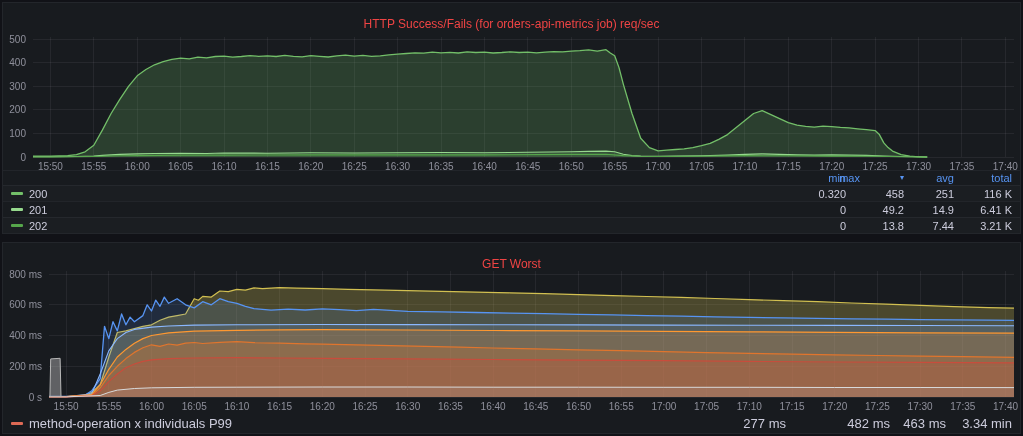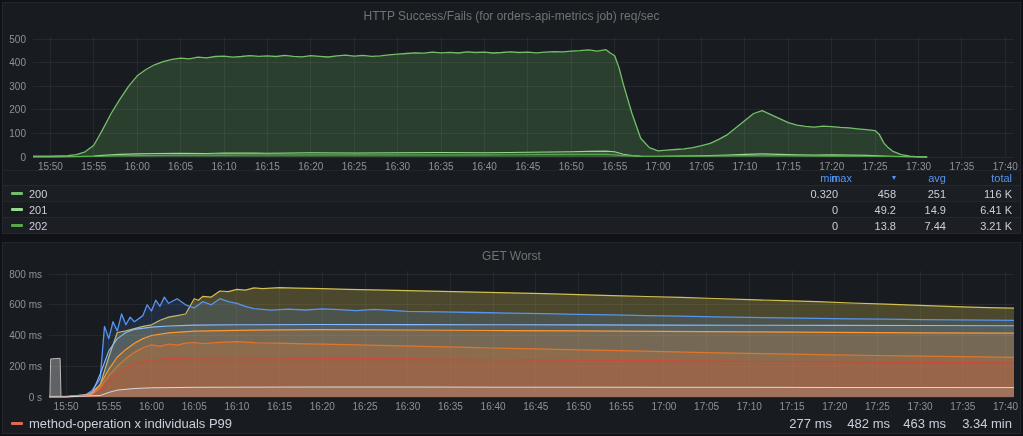--- a/index.html
+++ b/index.html
@@ -1,39 +1,39 @@
 <!DOCTYPE html>
 <html><head>
 <meta charset="utf-8">
 <style>
   html,body{margin:0;padding:0;background:#0b0c0e;}
   body{font-family:"Liberation Sans",sans-serif;}
   .page{position:relative;width:1023px;height:436px;background:#111217;overflow:hidden;}
   .panel{position:absolute;left:2px;width:1019px;background:#181b1f;border:1px solid #23262b;box-sizing:border-box;}
   .panel-top{top:2px;height:232px;}
   .panel-bottom{top:242px;height:192px;}
-  .panel-title{margin:0;position:absolute;top:6px;left:0;right:0;text-align:center;
-    font-size:12px;font-weight:500;color:#737373;cursor:pointer;}
+  .panel-title{margin:0;position:absolute;top:14px;left:0;right:0;text-align:center;
+    font-size:12px;font-weight:500;color:#ef4444;cursor:pointer;}
   svg.chart{position:absolute;left:0;display:block;}
   .panel-top svg.chart{top:22px;}
   .panel-bottom svg.chart{top:20px;}
   svg text{font-family:"Liberation Sans",sans-serif;font-size:10px;fill:rgba(204,204,220,0.65);}
   svg .xlab{text-anchor:middle;}
   svg .ylab{text-anchor:end;}
   svg .grid{stroke:rgba(204,204,220,0.08);stroke-width:1;shape-rendering:crispEdges;}
 
   .legend-table{position:absolute;left:0;right:0;bottom:0;font-size:11px;color:#ccccdc;}
   .legend-header{display:flex;justify-content:flex-end;align-items:center;height:14px;
     padding:0 8px;color:#5794f2;font-weight:500;border-top:1px solid rgba(204,204,220,0.06);}
   .legend-row{display:flex;align-items:center;height:15px;padding:0 8px;
     border-top:1px solid rgba(204,204,220,0.06);}
   .legend-row:nth-child(even){background:rgba(255,255,255,0.015);}
   .lcol{display:flex;justify-content:flex-end;align-items:center;gap:2px;}
-  .c1{width:58px;}.c2{width:58px;gap:40px;}.c3{width:50px;}.c4{width:66px;}
-  .b1{width:64px;}.b2{width:58px;}.b3{width:56px;}.b4{width:66px;}
+  .c1{width:58px;}.c2{width:58px;gap:40px;}.c3{width:50px;}.c4{width:58px;}
+  .b1{width:64px;}.b2{width:58px;margin-left:46px;}.b3{width:56px;}.b4{width:66px;}
   .caret{font-size:8px;line-height:1;color:#5794f2;}
   .swatch{width:12px;height:3px;border-radius:1px;margin-right:6px;flex:0 0 auto;}
   .series-label{color:#ccccdc;cursor:pointer;white-space:nowrap;}
   .spacer{flex:1;}
   .legend-bottom{position:absolute;left:0;right:0;bottom:2px;height:16px;display:flex;
     align-items:center;padding:0 8px;font-size:13px;color:#ccccdc;}
 </style>
 </head>
 <body>
 

